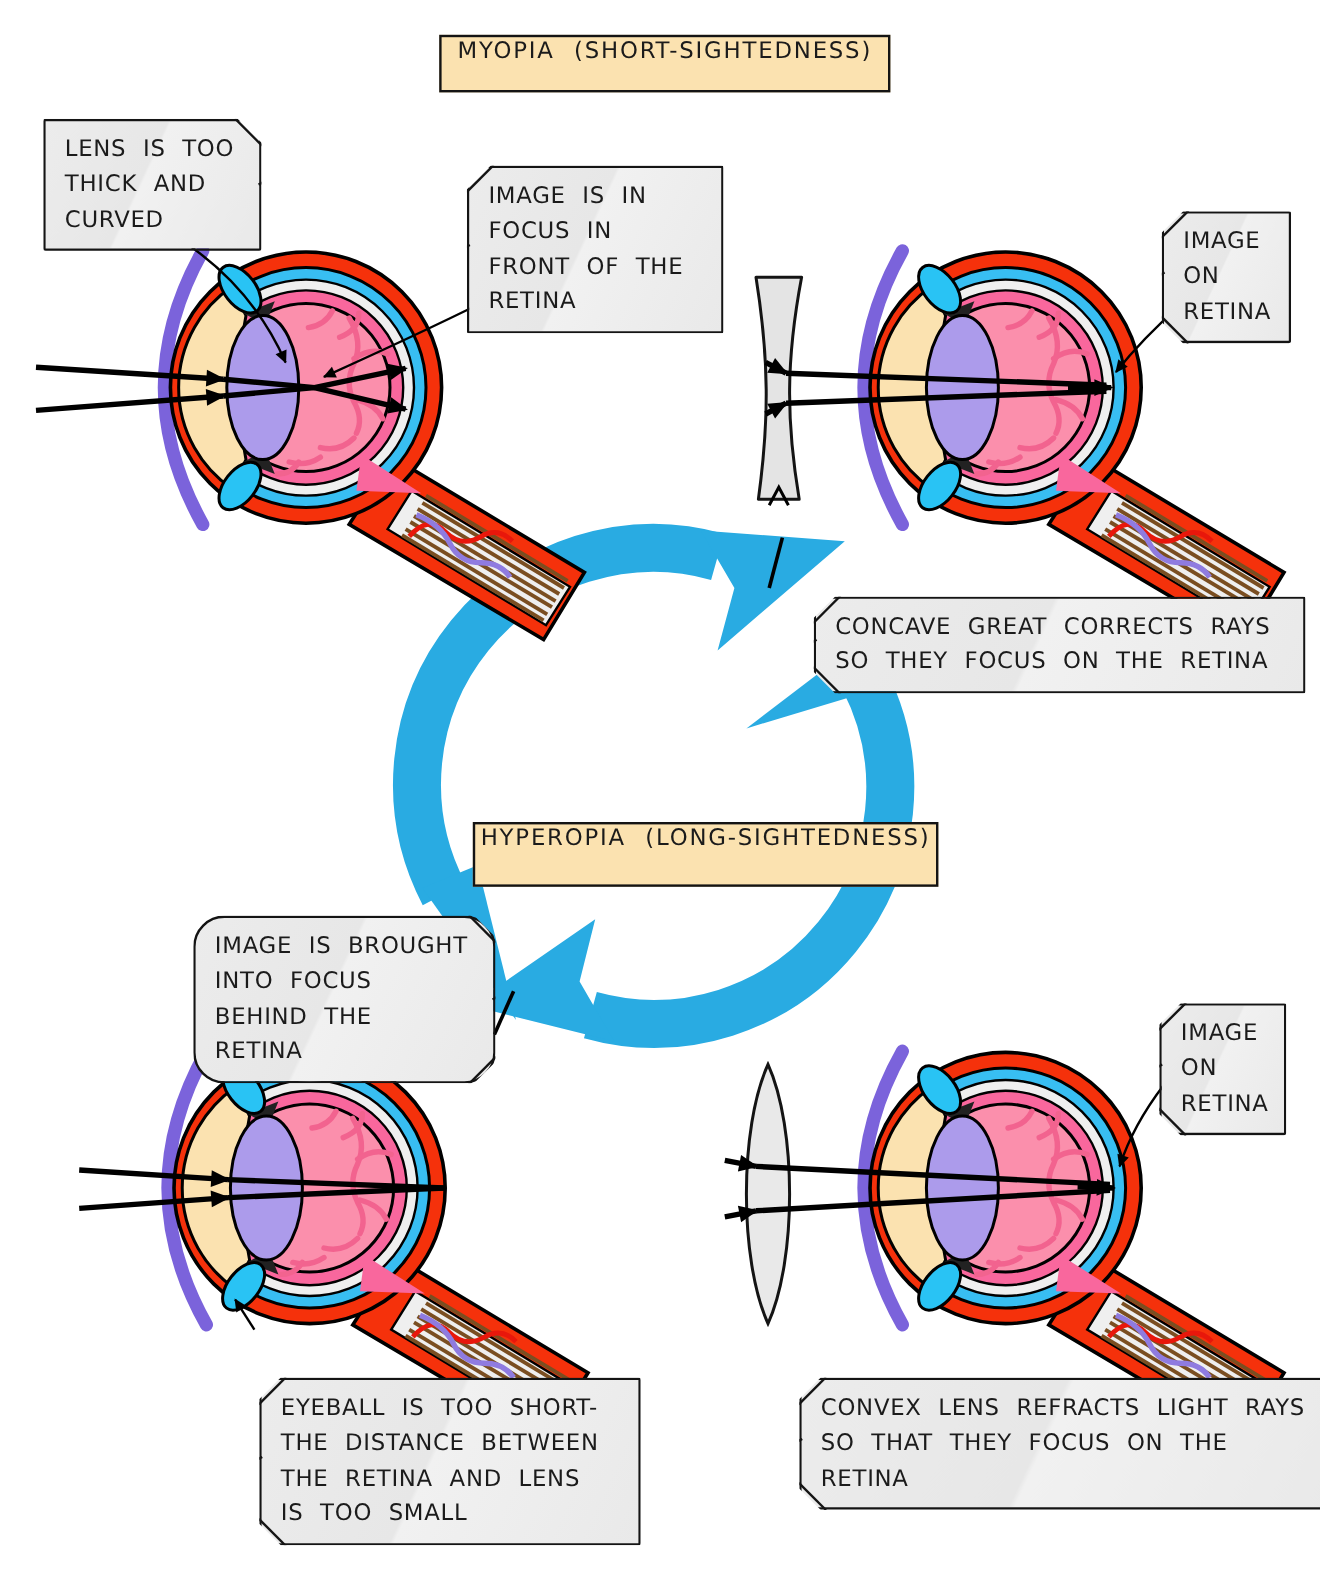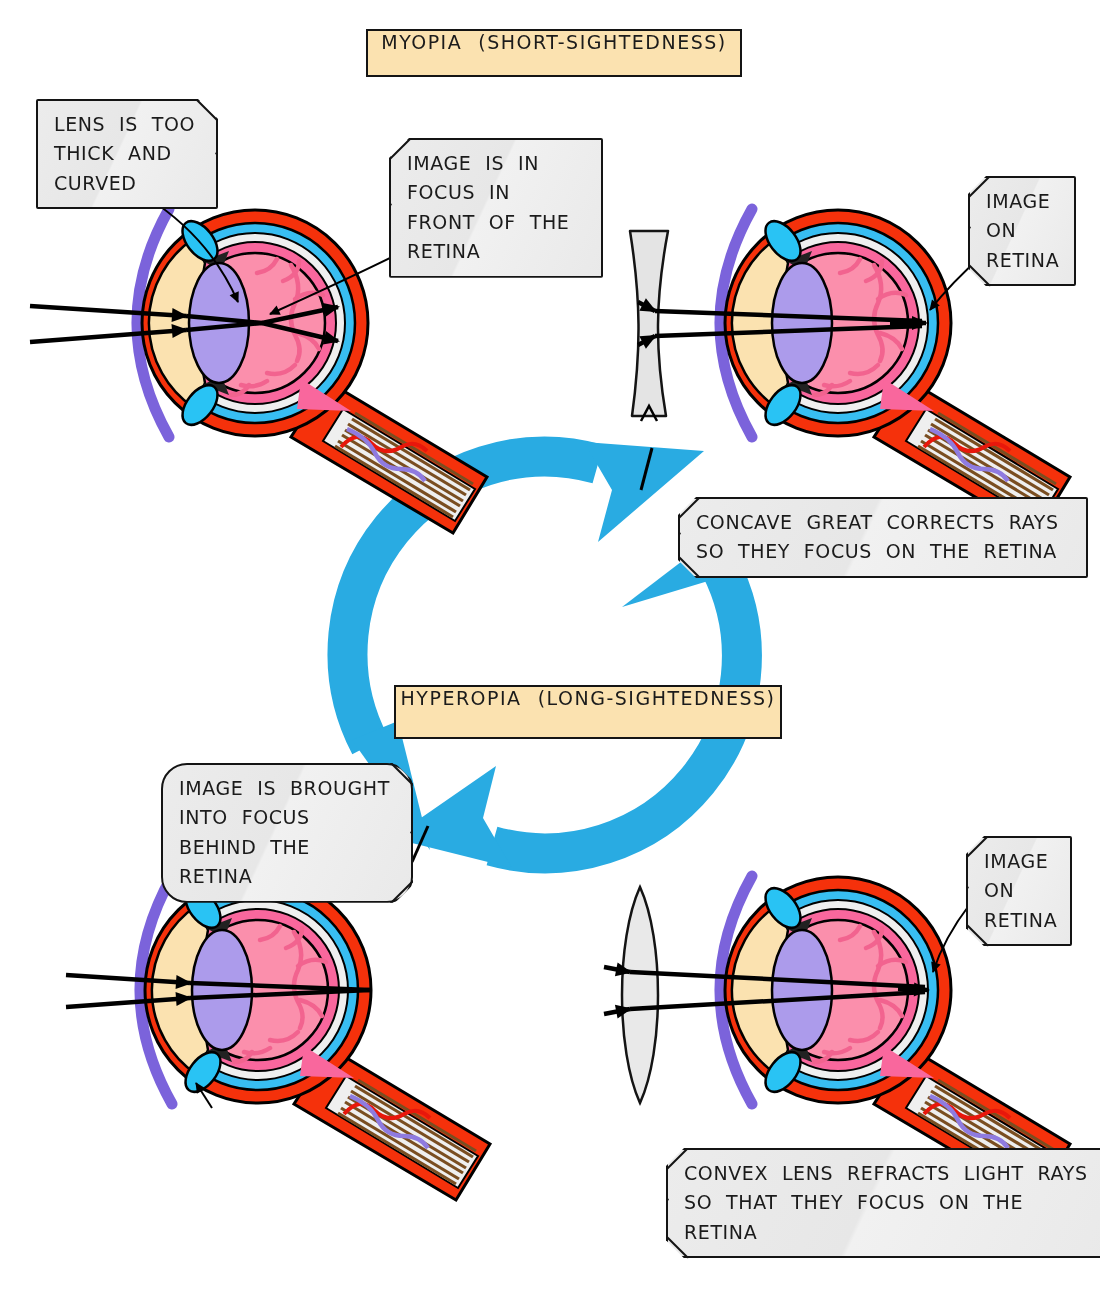--- a/index.html
+++ b/index.html
@@ -196,20 +196,26 @@
   <span>IMAGE IS BROUGHT INTO FOCUS BEHIND THE RETINA</span>
 </div>
 
 <div class="tag ch-tl-bl" style="left:966px;top:836px;width:106px;">
   <i class="cutline tl"></i>
   <i class="cutline bl"></i>
   <span class="hole left"></span>
   <span>IMAGE ON RETINA</span>
 </div>
 
+<div class="tag ch-tl-bl" style="left:216px;top:1148px;width:318px;">
+  <i class="cutline tl"></i>
+  <i class="cutline bl"></i>
+  <span class="hole left"></span>
+  <span>EYEBALL IS TOO SHORT- THE DISTANCE BETWEEN THE RETINA AND LENS IS TOO SMALL</span>
+</div>
 
 <div class="tag ch-tl-bl" style="left:666px;top:1148px;width:448px;">
   <i class="cutline tl"></i>
   <i class="cutline bl"></i>
   <span class="hole left"></span>
   <span>CONVEX LENS REFRACTS LIGHT RAYS SO THAT THEY FOCUS ON THE RETINA</span>
 </div>
 
 </div>
 

